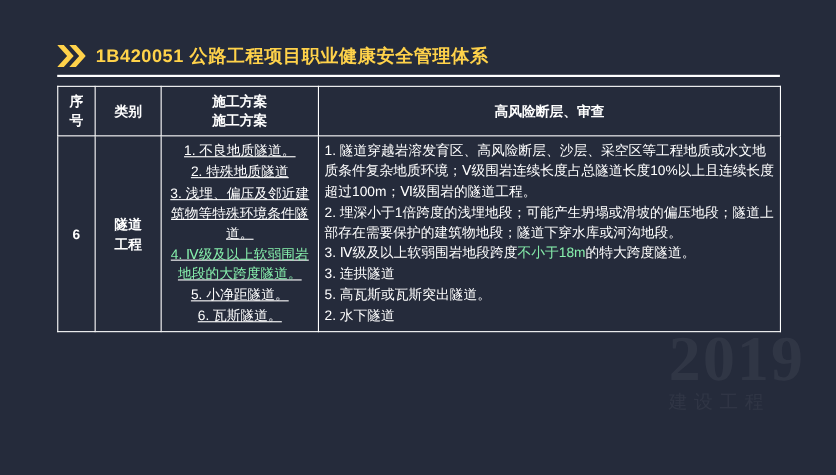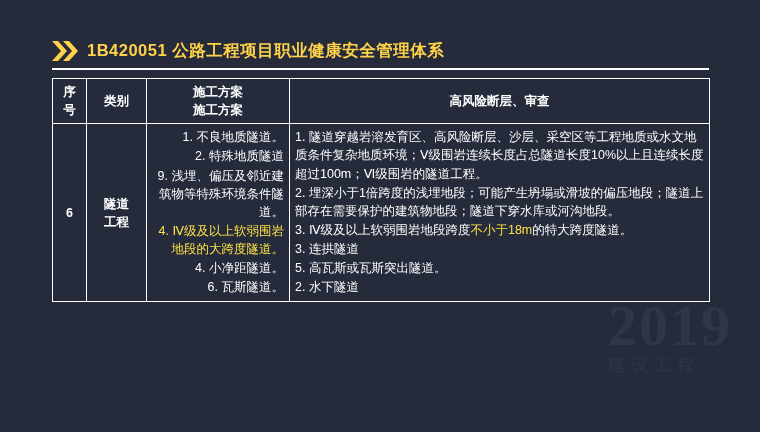--- a/index.html
+++ b/index.html
@@ -120,22 +120,22 @@
     text-align: center;
     padding: 6px 6px;
   }
   td.c-exp {
     text-align: left;
     padding: 6px 8px;
   }
   .item {
     margin: 0 0 1px 0;
   }
-  .plan .item { text-align: right; }
-  .hl { color: #fde047; }
+  .plan .item { text-align: center; text-decoration: underline; }
+  .hl { color: #86efac; }
 </style>
 </head>
 <body>
 
 <div class="slide">
 
   <div class="watermark">
     <span>2019</span>
     <span class="sub">建设工程</span>
   </div>
@@ -173,25 +173,25 @@
       <tbody>
         <tr>
           <td class="c-no">6</td>
           <td class="c-type">
             <span>隧道</span><br>
             <span>工程</span>
           </td>
           <td class="c-plan plan">
             <div class="item">1. 不良地质隧道。</div>
             <div class="item">2. 特殊地质隧道</div>
-            <div class="item">9. 浅埋、偏压及邻近建筑物等特殊环境条件隧道。</div>
+            <div class="item">3. 浅埋、偏压及邻近建筑物等特殊环境条件隧道。</div>
             <div class="item">
               <span class="hl">4. Ⅳ级及以上软弱围岩地段的大跨度隧道。</span>
             </div>
-            <div class="item">4. 小净距隧道。</div>
+            <div class="item">5. 小净距隧道。</div>
             <div class="item">6. 瓦斯隧道。</div>
           </td>
           <td class="c-exp">
             <div class="item">1. 隧道穿越岩溶发育区、高风险断层、沙层、采空区等工程地质或水文地质条件复杂地质环境；Ⅴ级围岩连续长度占总隧道长度10%以上且连续长度超过100m；Ⅵ级围岩的隧道工程。</div>
             <div class="item">2. 埋深小于1倍跨度的浅埋地段；可能产生坍塌或滑坡的偏压地段；隧道上部存在需要保护的建筑物地段；隧道下穿水库或河沟地段。</div>
             <div class="item">3. Ⅳ级及以上软弱围岩地段跨度<span class="hl">不小于18m</span>的特大跨度隧道。</div>
             <div class="item">3. 连拱隧道</div>
             <div class="item">5. 高瓦斯或瓦斯突出隧道。</div>
             <div class="item">2. 水下隧道</div>
           </td>

